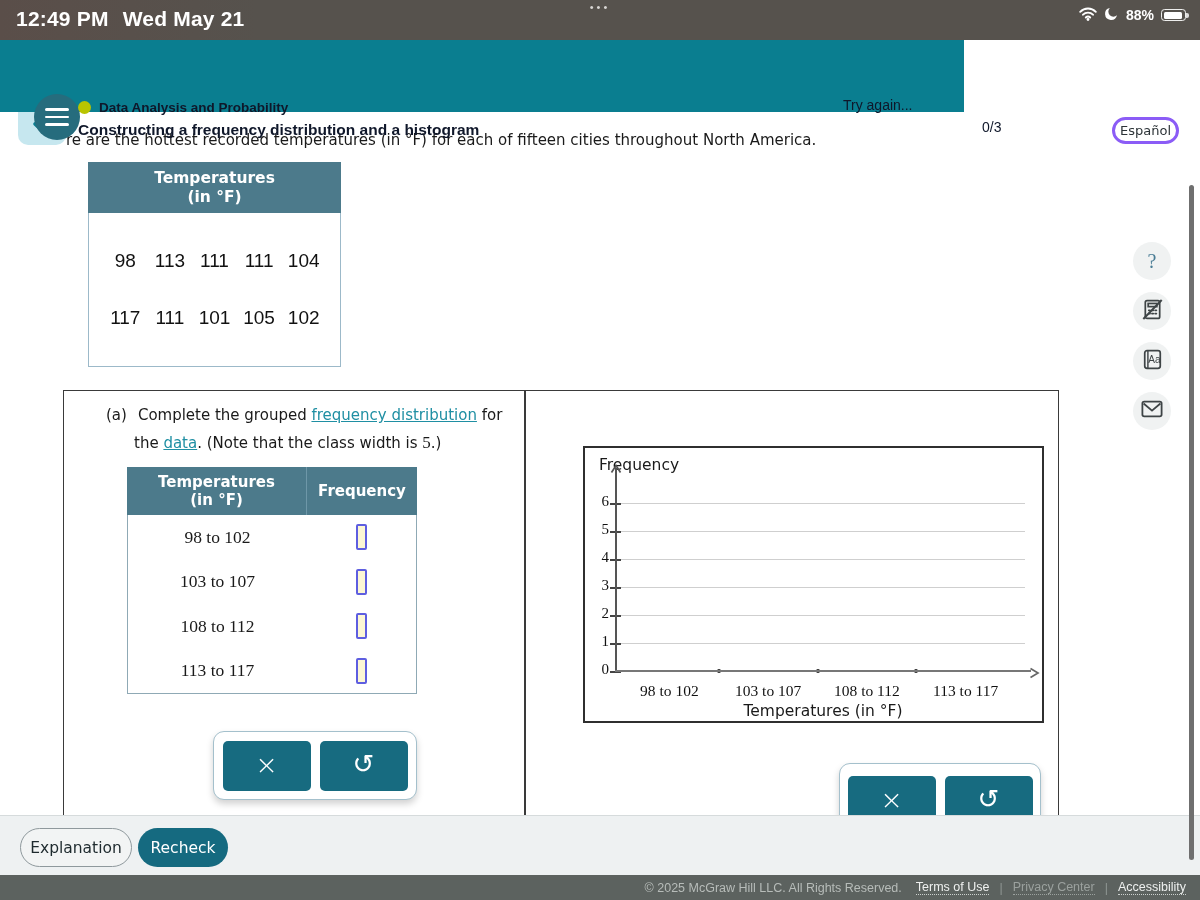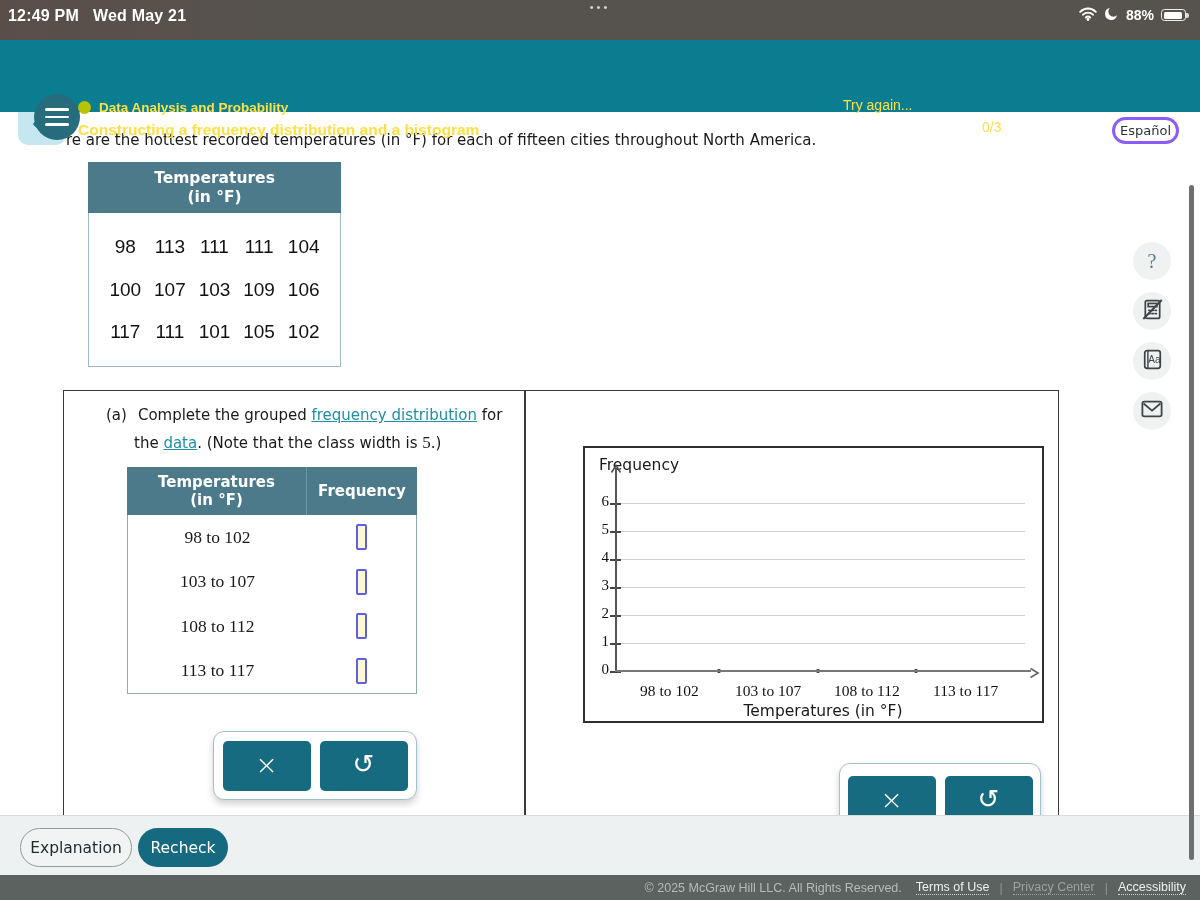--- a/index.html
+++ b/index.html
@@ -3,31 +3,31 @@
 <meta charset="utf-8">
 <style>
   * { margin:0; padding:0; box-sizing:border-box; }
   html,body { width:1200px; height:900px; }
   body { font-family:"DejaVu Sans", sans-serif; background:#fff; position:relative; overflow:hidden; color:#1a1a1a; }
 
   
   .status-bar { position:absolute; left:0; top:0; width:1200px; height:40px;
     background:linear-gradient(90deg,#5a4e49 0,#56524d 260px,#56524d 100%); color:#fff;
     font-family:"Liberation Sans",sans-serif; z-index:30; }
-  .sb-left { position:absolute; left:8px; top:7px; font-size:16px; font-weight:bold; letter-spacing:.2px; }
+  .sb-left { position:absolute; left:16px; top:7px; font-size:21px; font-weight:bold; letter-spacing:.2px; }
   .sb-left .date { margin-left:14px; }
   .sb-dots { position:absolute; left:0; right:0; top:1px; text-align:center; color:#d8d6d3; font-size:11px; letter-spacing:3px; }
   .sb-url { position:absolute; left:0; right:0; top:19px; text-align:center; font-size:13px; color:#f3f2f1; }
   .sb-right { position:absolute; right:14px; top:6px; display:flex; align-items:center; gap:7px; font-size:14px; font-weight:bold; }
   .battery { width:25px; height:12px; border:1px solid rgba(255,255,255,.9); border-radius:3.5px; position:relative; }
   .battery .fill { position:absolute; left:1.5px; top:1.5px; bottom:1.5px; width:18px; background:#fff; border-radius:1.5px; }
   .battery .nub { position:absolute; right:-3.5px; top:3px; width:2.2px; height:5px; background:rgba(255,255,255,.8); border-radius:0 2px 2px 0; }
 
   
-  .app-header { position:absolute; left:0; top:40px; width:1200px; height:72px; background:#0a7e90; color:#fde047;
+  .app-header { position:absolute; left:0; top:40px; width:964px; height:72px; background:#0a7e90; color:#0f172a;
     font-family:"Liberation Sans",sans-serif; z-index:25; }
   .hamburger { position:absolute; left:34px; top:54px; width:46px; height:46px; border-radius:50%; background:#266c7d;
     display:flex; flex-direction:column; justify-content:center; align-items:center; gap:4.5px; cursor:pointer; }
   .hamburger span { display:block; width:24px; height:2.8px; background:#fff; border-radius:2px; }
   .topic-row { position:absolute; left:78px; top:60px; display:flex; align-items:center; gap:8px; }
   .topic-dot { width:13px; height:13px; border-radius:50%; background:#b9c400; }
   .topic-name { font-size:13.5px; font-weight:bold; }
   .lesson-title { position:absolute; left:78px; top:81px; font-size:15.5px; font-weight:bold; }
   .try-again { position:absolute; left:843px; top:57px; font-size:14px; }
   .progress { position:absolute; left:843px; top:81px; display:flex; align-items:center; gap:3px; }
@@ -185,27 +185,20 @@
     <div>Temperatures</div>
     <div>(in °F)</div>
   </div>
   <div class="body">
       <div class="dt-row">
         <div class="dt-cell">98</div>
         <div class="dt-cell">113</div>
         <div class="dt-cell">111</div>
         <div class="dt-cell">111</div>
         <div class="dt-cell">104</div>
-      </div>
-      <div class="dt-row">
-        <div class="dt-cell">100</div>
-        <div class="dt-cell">107</div>
-        <div class="dt-cell">103</div>
-        <div class="dt-cell">109</div>
-        <div class="dt-cell">106</div>
       </div>
       <div class="dt-row">
         <div class="dt-cell">117</div>
         <div class="dt-cell">111</div>
         <div class="dt-cell">101</div>
         <div class="dt-cell">105</div>
         <div class="dt-cell">102</div>
       </div>
     </div>
 </div>

